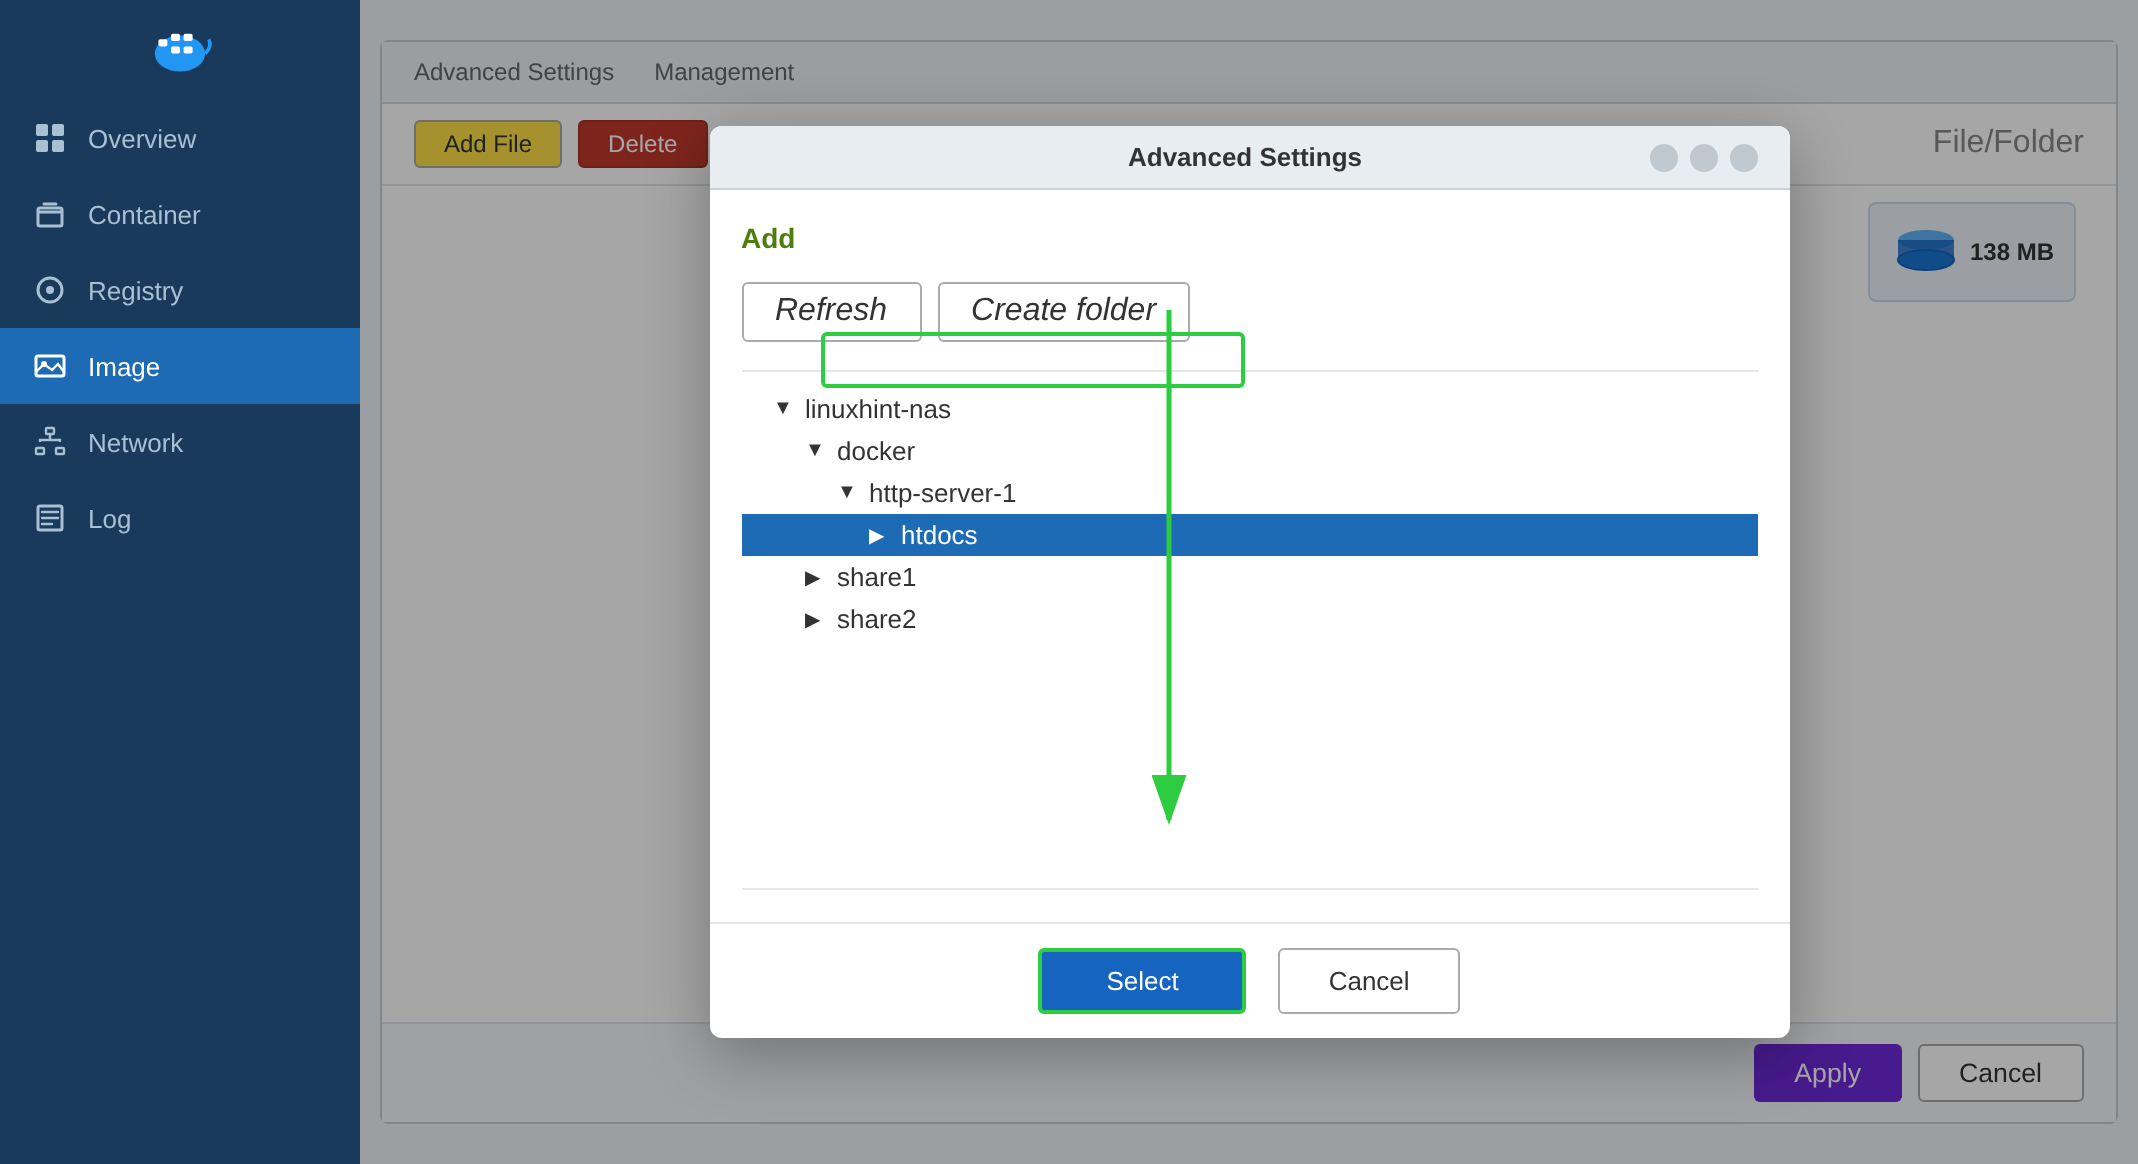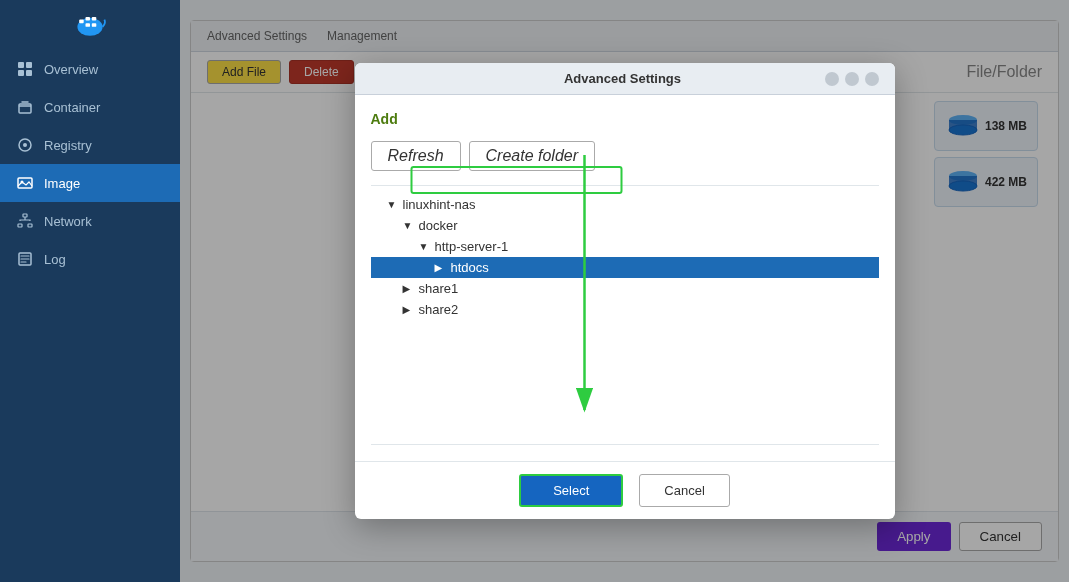--- a/index.html
+++ b/index.html
@@ -458,29 +458,20 @@
       <div style="position:absolute; top:80px; right:20px; display:flex; flex-direction:column; gap:6px;">
         <div class="storage-item">
           <svg width="36" height="28" viewBox="0 0 36 28">
             <ellipse cx="18" cy="8" rx="14" ry="5" fill="#2196F3" opacity="0.7"></ellipse>
             <rect x="4" y="8" width="28" height="10" fill="#1565c0" opacity="0.8"></rect>
             <ellipse cx="18" cy="18" rx="14" ry="5" fill="#1976D2"></ellipse>
             <ellipse cx="18" cy="18" rx="14" ry="5" fill="none" stroke="#1565c0" stroke-width="1"></ellipse>
           </svg>
           <span class="storage-size">138 MB</span>
         </div>
-        <div class="storage-item">
-          <svg width="36" height="28" viewBox="0 0 36 28">
-            <ellipse cx="18" cy="8" rx="14" ry="5" fill="#2196F3" opacity="0.7"></ellipse>
-            <rect x="4" y="8" width="28" height="10" fill="#1565c0" opacity="0.8"></rect>
-            <ellipse cx="18" cy="18" rx="14" ry="5" fill="#1976D2"></ellipse>
-            <ellipse cx="18" cy="18" rx="14" ry="5" fill="none" stroke="#1565c0" stroke-width="1"></ellipse>
-          </svg>
-          <span class="storage-size">422 MB</span>
-        </div>
       </div>
 
       <div class="bottom-bar" style="position:absolute; bottom:0; left:0; right:0;">
         <button class="apply-btn">Apply</button>
         <button class="cancel-btn-outer">Cancel</button>
       </div>
     </div>
 
     <div class="modal-overlay">
       <div class="modal">

